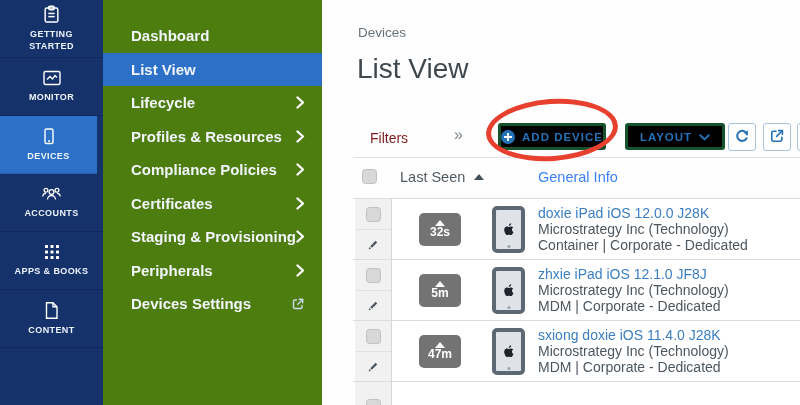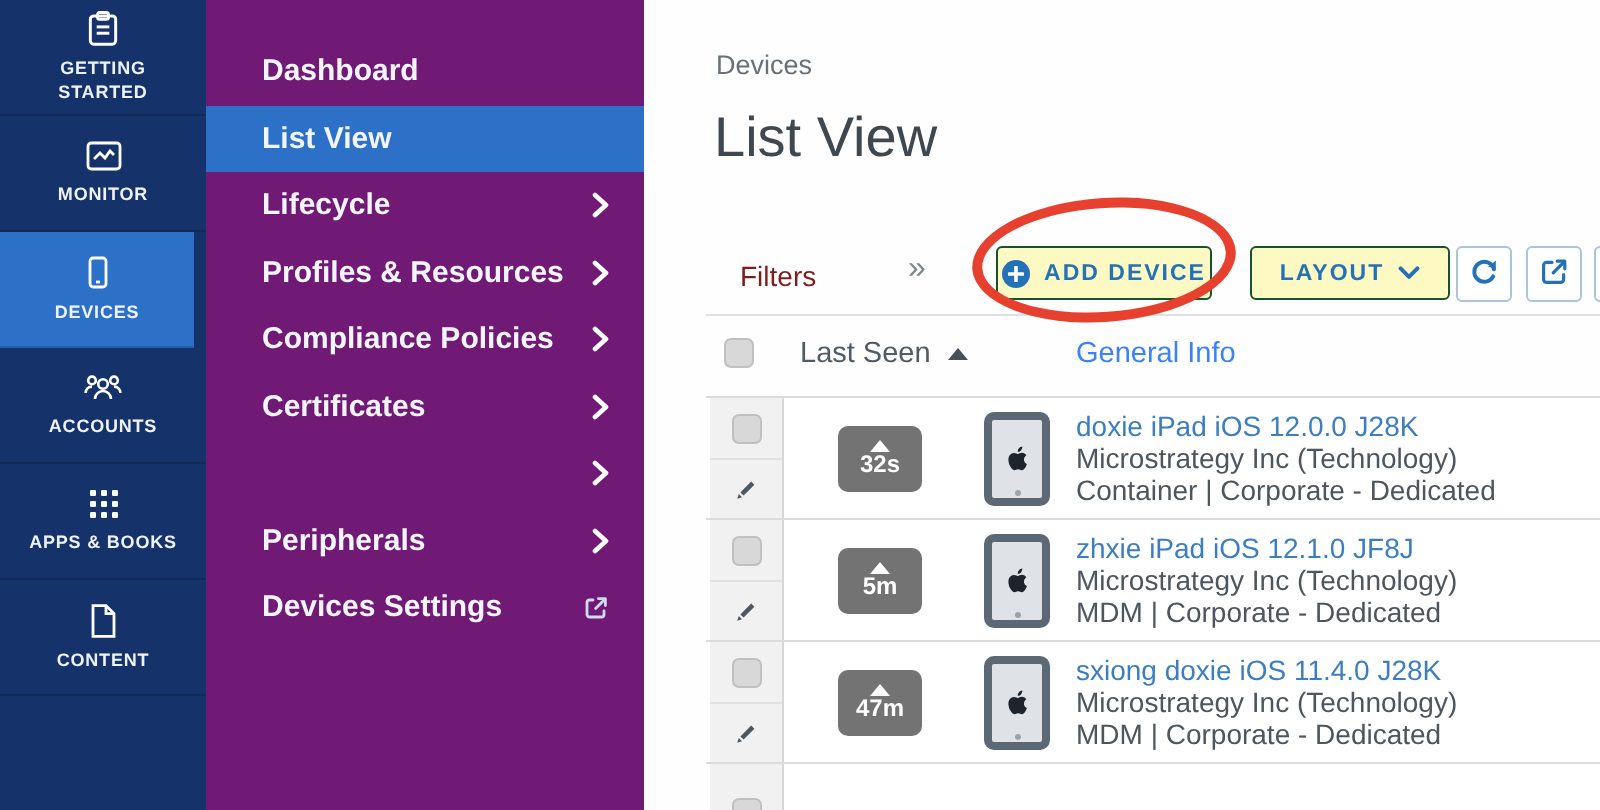--- a/index.html
+++ b/index.html
@@ -12,37 +12,37 @@
   .rail-item { width:103px; height:58px; display:flex; flex-direction:column;
                align-items:center; justify-content:center; gap:5px; cursor:pointer;
                border-bottom:1px solid rgba(0,0,0,.14); }
   .rail-item.active { background:#2c70c8; width:97px; }
   .rail-label { color:#eef3fb; font-size:9px; font-weight:bold; letter-spacing:.4px;
                 text-align:center; line-height:1.25; white-space:pre-line; }
   .rail-icon svg { display:block; }
 
   
   #sidebar { position:absolute; left:103px; top:0; width:219px; height:405px;
-             background:#701a75; padding-top:19px; }
+             background:#4d7c0f; padding-top:19px; }
   .side-item { height:33.5px; display:flex; align-items:center; padding:0 17px 0 28px;
                color:#f2f6fc; font-size:15px; font-weight:600; cursor:pointer; }
   .side-item.active { background:#2c70c8; }
   .side-item .grow { flex:1; }
   .side-chevron svg, .ext-icon svg { display:block; }
 
   
   #main { position:absolute; left:322px; top:0; width:478px; height:405px; background:#fefefe; }
   .breadcrumb { position:absolute; left:36px; top:25px; font-size:13.5px; color:#68717a; cursor:pointer; }
   .page-title { position:absolute; left:35px; top:53px; font-size:28px; font-weight:300; color:#40484f; }
 
   .filters { position:absolute; left:48px; top:130px; font-size:14px; color:#7f1d1d; cursor:pointer; }
   .expander { position:absolute; left:132px; top:126px; font-size:16px; color:#7d868d; cursor:pointer; }
 
-  .btn { position:absolute; top:123px; height:27px; background:#fef9c3;
-         border:1px solid #14532d; border-radius:3px; display:flex; align-items:center;
+  .btn { position:absolute; top:123px; height:27px; background:#000000;
+         border:3px solid #14532d; border-radius:3px; display:flex; align-items:center;
          justify-content:center; gap:7px; color:#2372b8; font-size:11.5px; font-weight:600;
          letter-spacing:1px; cursor:pointer; }
   #btn-add   { left:176px; width:108px; }
   #btn-layout{ left:303px; width:100px; }
   .btn-icon  { position:absolute; top:123px; width:28px; height:28px; background:#fff;
                border:1px solid #a9c4dd; border-radius:3px; display:flex;
                align-items:center; justify-content:center; cursor:pointer; }
   #btn-refresh { left:406px; }
   #btn-export  { left:441px; }
   #btn-more    { left:475px; }
@@ -208,20 +208,21 @@
     <div class="side-item">
       <span>Certificates</span>
         <span class="grow"></span>
       <span class="side-chevron">
           <svg width="9" height="13" viewBox="0 0 9 13" fill="none" stroke="#fff" stroke-width="2.3" stroke-linecap="round" stroke-linejoin="round">
             <polyline points="1.5,1.5 7,6.5 1.5,11.5"></polyline>
           </svg>
         </span>
     </div>
     <div class="side-item">
+      <span>Staging &amp; Provisioning</span>
         <span class="grow"></span>
       <span class="side-chevron">
           <svg width="9" height="13" viewBox="0 0 9 13" fill="none" stroke="#fff" stroke-width="2.3" stroke-linecap="round" stroke-linejoin="round">
             <polyline points="1.5,1.5 7,6.5 1.5,11.5"></polyline>
           </svg>
         </span>
     </div>
     <div class="side-item">
       <span>Peripherals</span>
         <span class="grow"></span>

